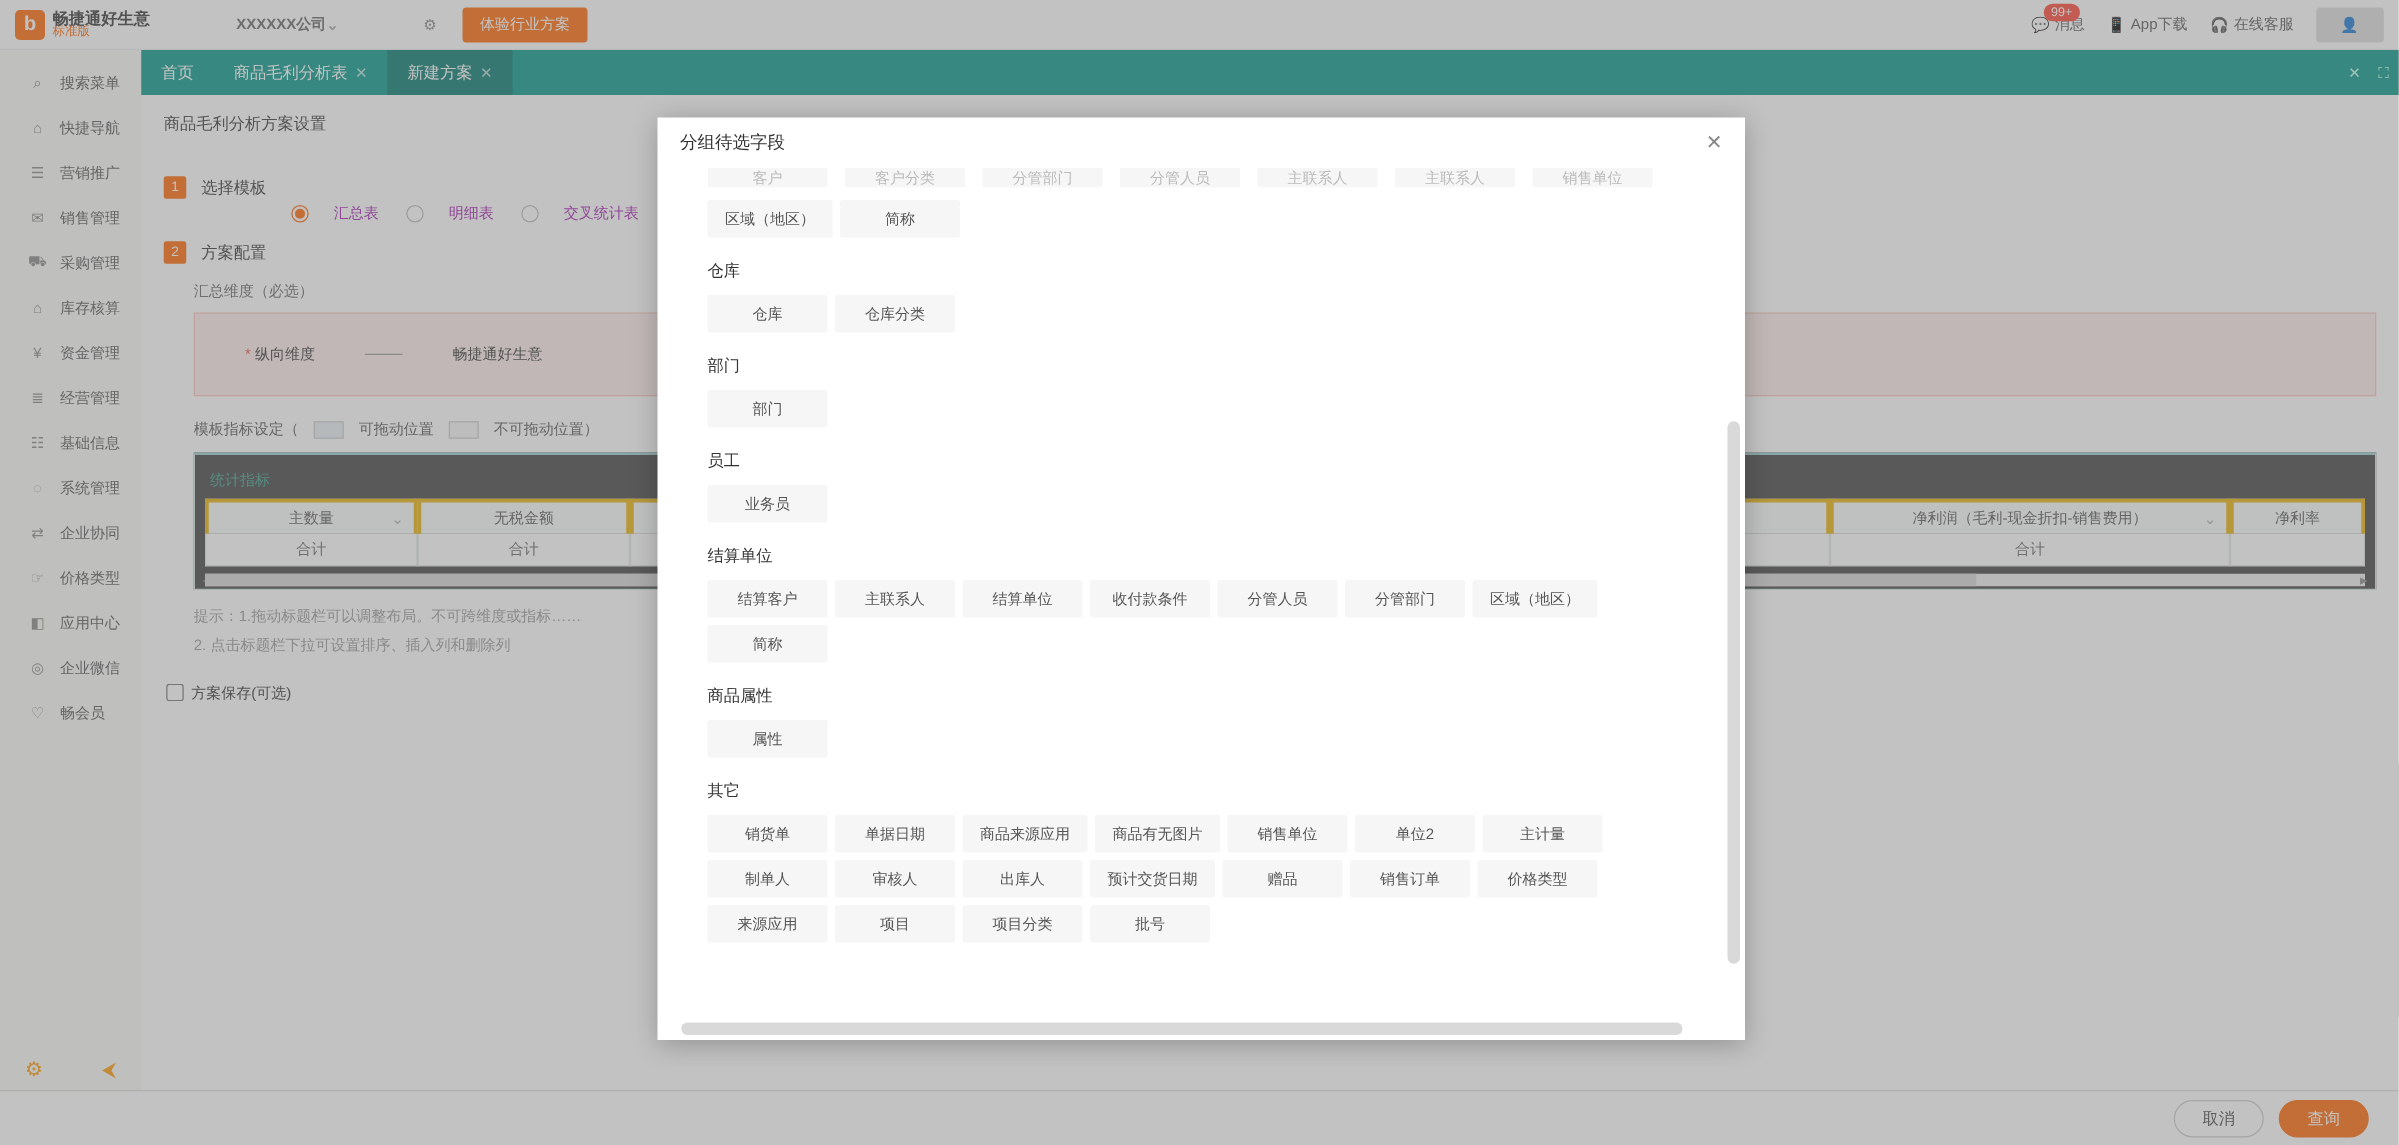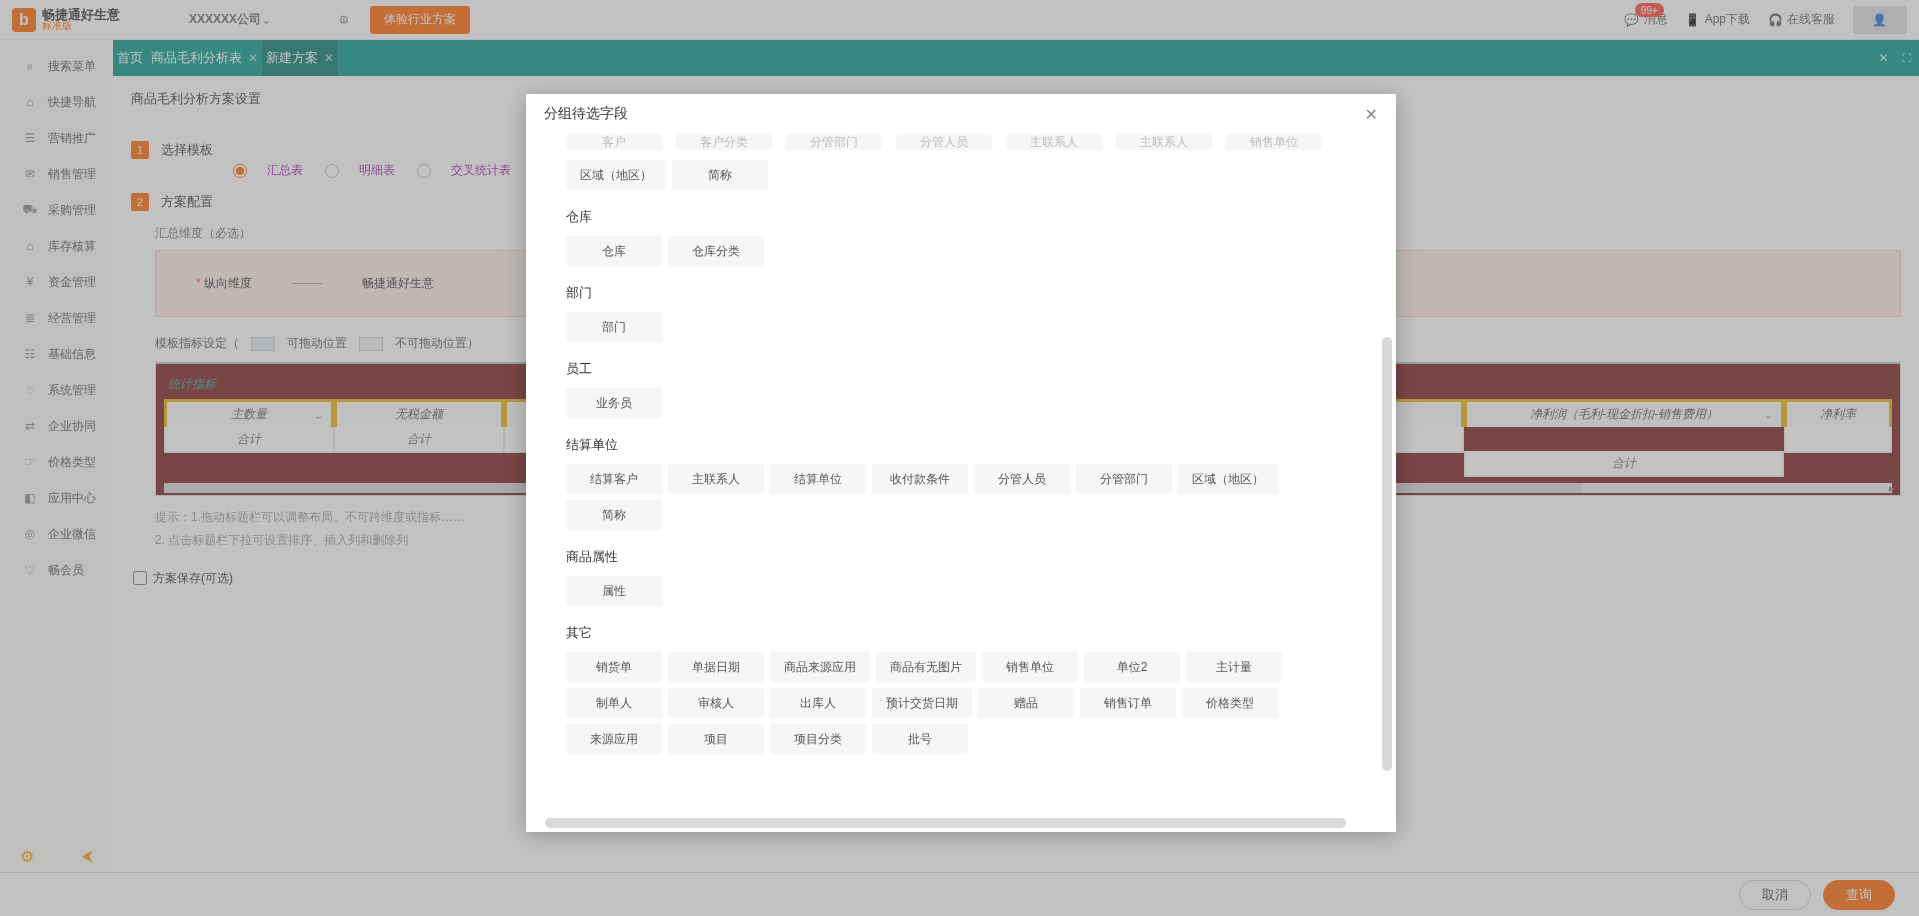--- a/index.html
+++ b/index.html
@@ -25,21 +25,21 @@
 
 .layout { display: flex; height: calc(916px - 40px - 44px); }
 .sidebar { width: 130px; background: #fafaf7; padding-top: 8px; display: flex; flex-direction: column; position: relative; }
 .side-item { height: 36px; display: flex; align-items: center; gap: 10px; padding-left: 22px; color: #555; cursor: pointer; }
 .side-item .icn { width: 16px; text-align: center; color: #888; }
 .sidebar-footer { position: absolute; bottom: 0; left: 0; right: 0; height: 32px; display: flex; align-items: center; justify-content: space-between; padding: 0 20px; }
 .sidebar-footer span { color: #f90; font-size: 16px; cursor: pointer; }
 
 .main { flex: 1; display: flex; flex-direction: column; background: #f5f5f5; }
 .tabbar { height: 36px; background: #009688; display: flex; align-items: center; color: #fff; position: relative; }
-.tab { height: 36px; display: flex; align-items: center; padding: 0 4px; gap: 6px; cursor: pointer; font-size: 13px; }
+.tab { height: 36px; display: flex; align-items: center; padding: 0 16px; gap: 6px; cursor: pointer; font-size: 13px; }
 .tab.active { background: #00776c; }
 .tab .close { font-size: 12px; opacity: .7; }
 .tabbar-right { position: absolute; right: 8px; display: flex; gap: 14px; color: #cfe; }
 .tabbar-right span { cursor: pointer; }
 
 .content { padding: 14px 18px; background: #fff; flex: 1; overflow: hidden; position: relative; }
 .crumb { font-size: 13px; color: #333; margin-bottom: 12px; }
 .step-row { display: flex; align-items: center; gap: 12px; margin-bottom: 14px; }
 .step-badge { width: 18px; height: 18px; background: #f60; color: #fff; font-size: 11px; display: flex; align-items: center; justify-content: center; border-radius: 2px; }
 .step-title { font-size: 13px; }
@@ -53,21 +53,21 @@
 .dim-label { color: #666; margin: 8px 0 8px 0; }
 .dim-area { background: #fdecec; border: 1px solid #f7c7bf; padding: 24px 40px; margin-bottom: 18px; display: flex; align-items: center; gap: 40px; }
 .dim-area .req { color: #e54; }
 .dim-area .dash { display: inline-block; width: 30px; border-top: 1px solid #999; }
 
 .template-note { display: flex; align-items: center; gap: 12px; margin-bottom: 10px; color: #555; }
 .legend-sq { display:inline-block; width: 24px; height: 14px; border: 1px solid #ccc; }
 .legend-sq.a { background: #e8eef2; }
 .legend-sq.b { background: #f6f6f6; }
 
-.table-wrap { border: 1px solid #cfe5e1; border-top: 2px solid #9cc; background: #7f1d1d; padding: 8px 8px 2px; position: relative; font-style: italic; }
+.table-wrap { border: 1px solid #cfe5e1; border-top: 2px solid #9cc; background: #404040; padding: 8px 8px 2px; position: relative; }
 .stat-label { color: #3a9e8a; font-size: 12px; margin: 4px 4px 6px; }
 .tbl { display: flex; }
 .th { background: #fafcfc; border: 3px solid #eab308; height: 28px; display: flex; align-items: center; justify-content: center; position: relative; color: #555; }
 .th .dd { position: absolute; right: 8px; color: #aaa; }
 .col { display: flex; flex-direction: column; }
 .col .th:first-child { border-bottom: none; }
 .td { background: #fff; border: 1px solid #e0eae6; border-top: none; height: 26px; display: flex; align-items: center; justify-content: center; color: #666; }
 .hb { height: 10px; background: #eee; margin-top: 6px; position: relative; }
 .hb .thumb { position: absolute; left: 0; top: 0; height: 10px; width: 82%; background: #d6d6d6; }
 .hb .arr { position: absolute; top: -2px; font-size: 12px; color: #888; }
@@ -283,33 +283,33 @@
         <div class="table-wrap">
           <div class="stat-label">统计指标</div>
           <div class="tbl" id="tbl">
               <div class="col" style="width: 170px;">
                 <div class="th">
                   <span>主数量</span>
                   <span class="dd">⌄</span>
                 </div>
                 <div class="td">合计</div>
               </div>
-              <div class="col" style="width: 170px;">
+              <div class="col" style="width: 170px; justify-content: space-between;">
                 <div class="th">
                   <span>无税金额</span>
                 </div>
                 <div class="td">合计</div>
               </div>
               <div class="col" style="width: 960px;">
                 <div class="th">
                   <span></span>
                 </div>
                 <div class="td"></div>
               </div>
-              <div class="col" style="width: 320px; gap: 24px;">
+              <div class="col" style="width: 320px;">
                 <div class="th">
                   <span>净利润（毛利-现金折扣-销售费用）</span>
                   <span class="dd">⌄</span>
                 </div>
                 <div class="td">合计</div>
               </div>
               <div class="col" style="width: 108px;">
                 <div class="th">
                   <span>净利率</span>
                 </div>

